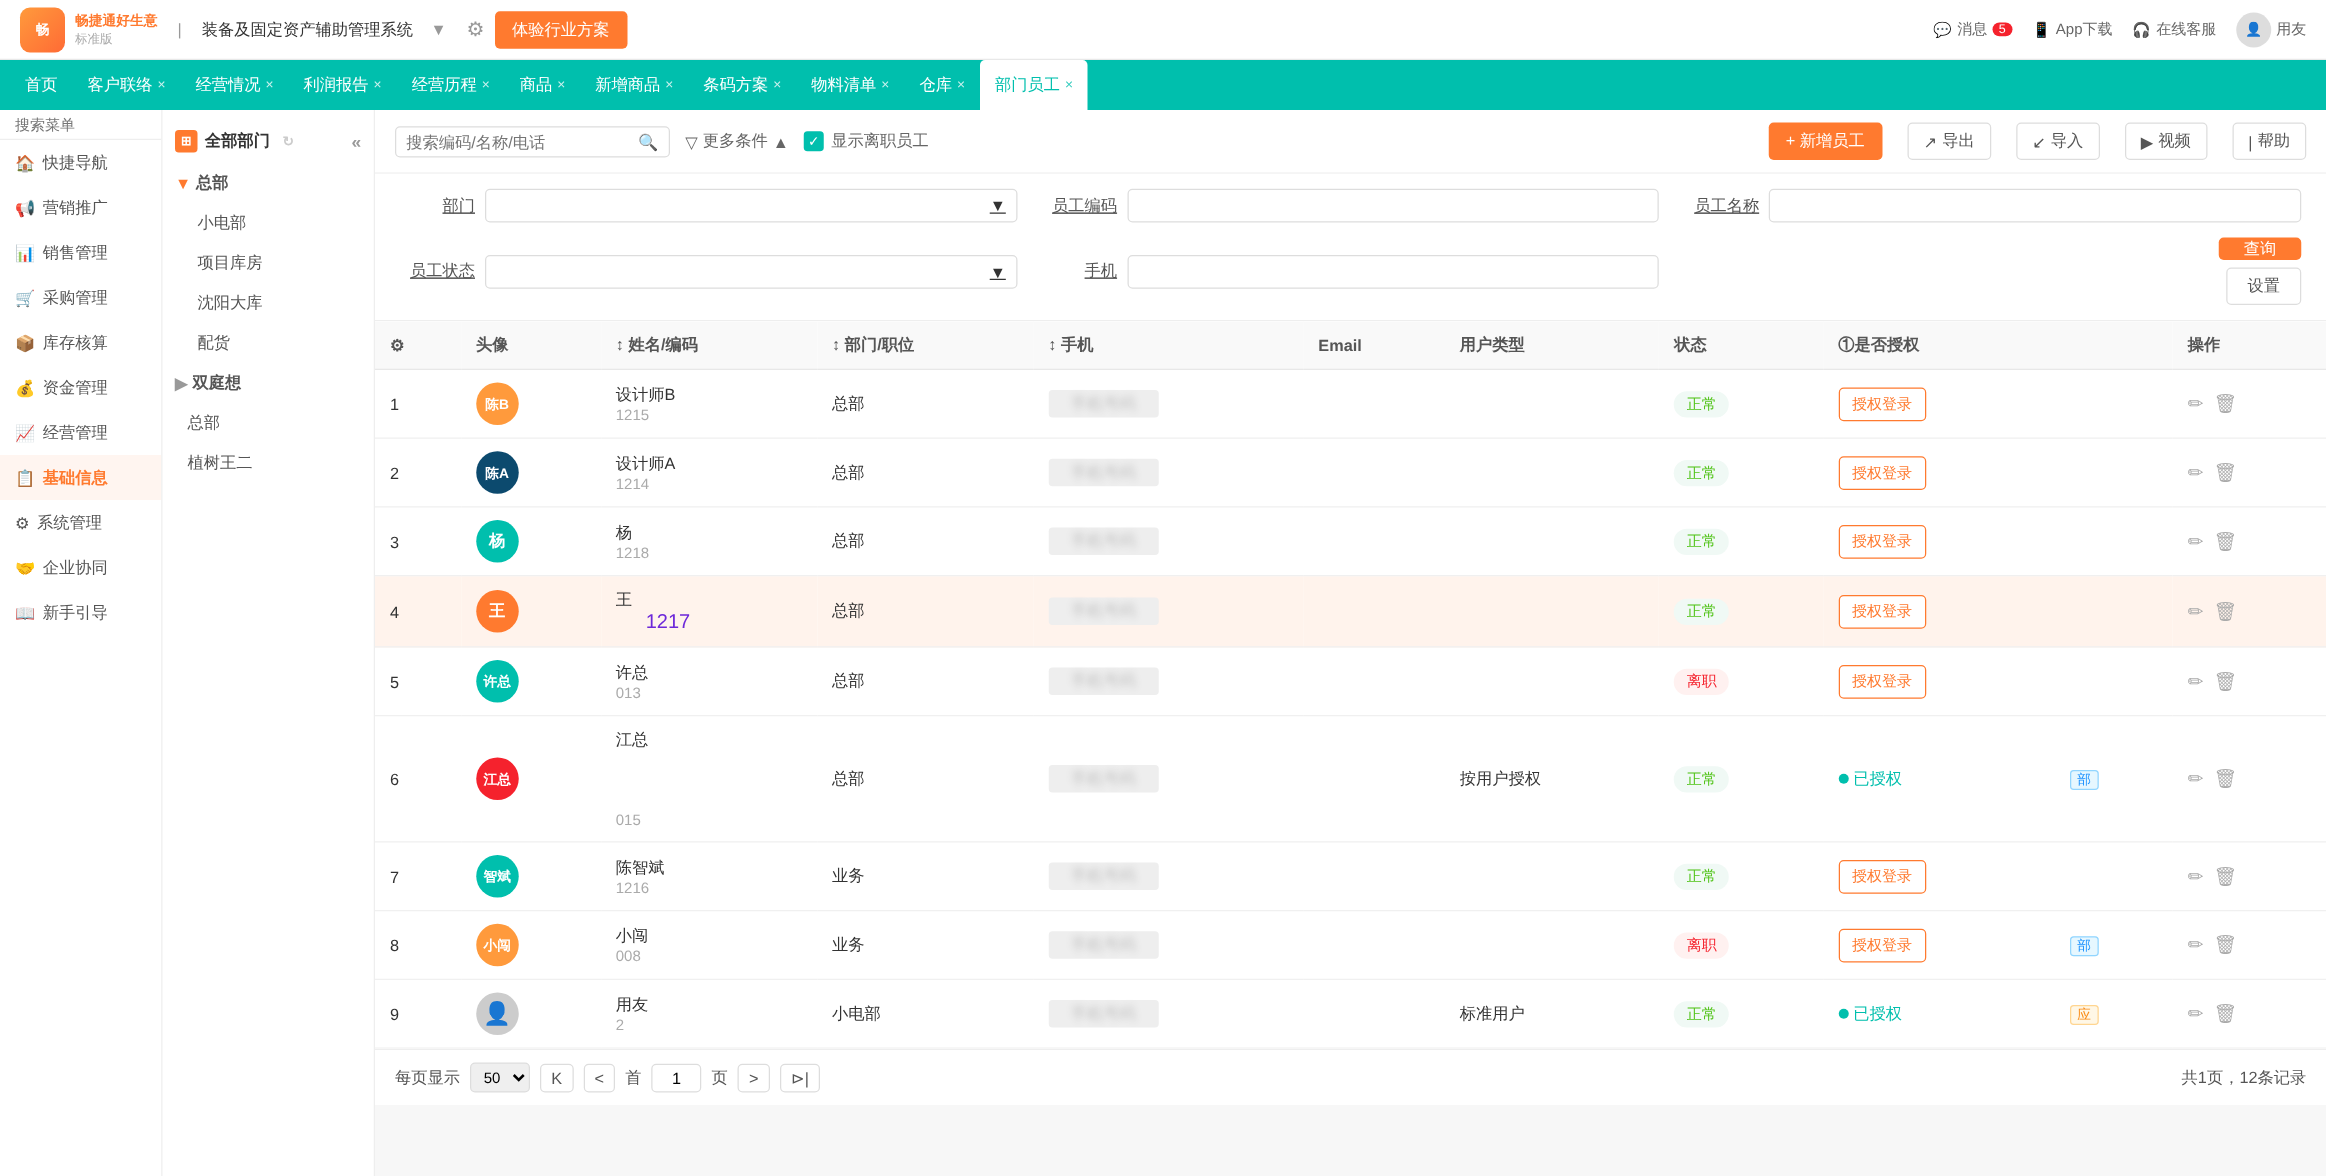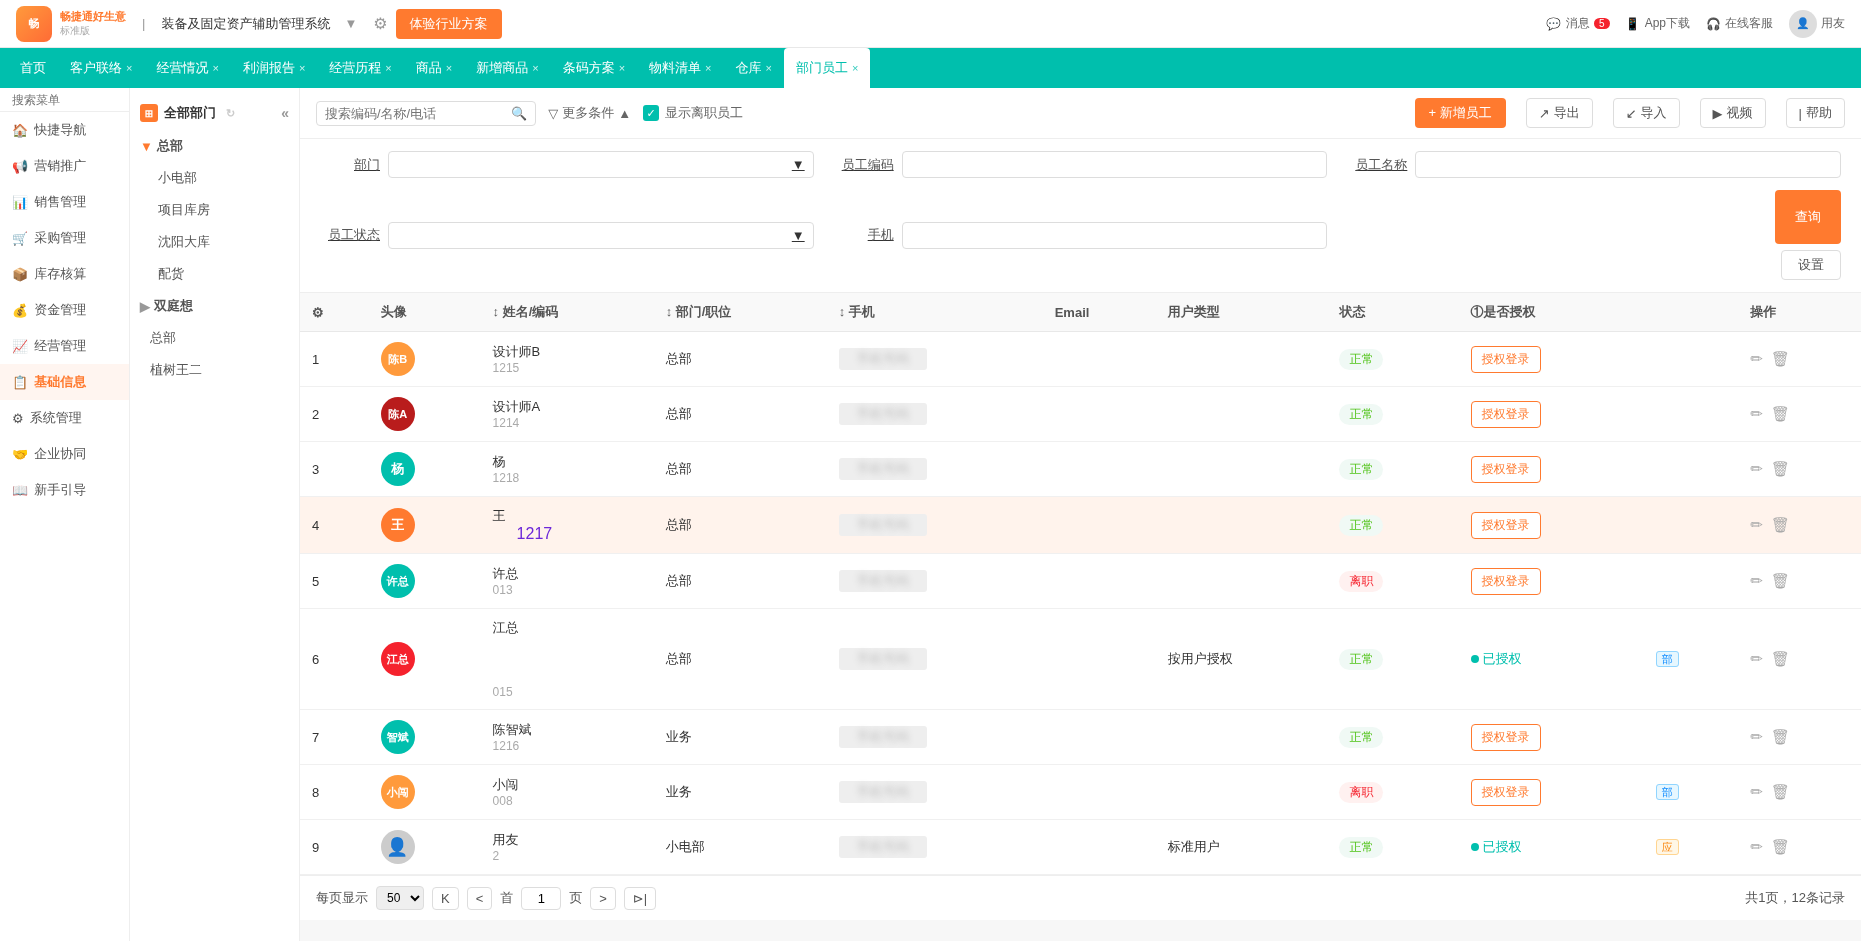--- a/index.html
+++ b/index.html
@@ -58,21 +58,21 @@
     .btn-add { background: #ff7a2f; color: #fff; border: none; border-radius: 4px; padding: 6px 14px; cursor: pointer; margin-left: auto; font-size: 13px; }
     .btn-secondary { background: #fff; border: 1px solid #ddd; border-radius: 4px; padding: 5px 12px; cursor: pointer; font-size: 13px; color: #555; display: flex; align-items: center; gap: 4px; }
 
     
     .filter-form { background: #fff; padding: 12px 20px; border-bottom: 1px solid #eee; display: grid; grid-template-columns: 1fr 1fr 1fr; gap: 12px 20px; }
     .filter-row { display: flex; align-items: center; gap: 8px; text-decoration: underline; }
     .filter-label { color: #555; font-size: 13px; white-space: nowrap; min-width: 60px; text-align: right; }
     .filter-input { flex: 1; border: 1px solid #ddd; border-radius: 4px; padding: 5px 8px; font-size: 13px; outline: none; }
     .filter-select { flex: 1; border: 1px solid #ddd; border-radius: 4px; padding: 5px 8px; font-size: 13px; outline: none; background: #fff; display: flex; align-items: center; justify-content: space-between; cursor: pointer; }
     .filter-actions { display: flex; flex-direction: column; gap: 6px; align-items: flex-end; justify-content: center; }
-    .btn-query { background: #ff7a2f; color: #fff; border: none; border-radius: 4px; padding: 18px 20px; cursor: pointer; font-size: 13px; }
+    .btn-query { background: #ff7a2f; color: #fff; border: none; border-radius: 4px; padding: 0 20px; cursor: pointer; font-size: 13px; }
     .btn-reset { background: #fff; border: 1px solid #ddd; border-radius: 4px; padding: 5px 16px; cursor: pointer; font-size: 13px; color: #555; }
 
     
     .data-table { width: 100%; border-collapse: collapse; background: #fff; }
     .data-table th { background: #f9f9f9; padding: 10px 12px; text-align: left; font-size: 13px; color: #555; border-bottom: 1px solid #e8e8e8; white-space: nowrap; }
     .data-table td { padding: 10px 12px; border-bottom: 1px solid #f0f0f0; font-size: 13px; color: #333; vertical-align: middle; }
     .data-table tr.highlighted td { background: #fff3ec; }
     .avatar-circle { width: 34px; height: 34px; border-radius: 50%; display: flex; align-items: center; justify-content: center; color: #fff; font-size: 13px; font-weight: bold; flex-shrink: 0; }
     .status-badge { display: inline-block; padding: 2px 10px; border-radius: 12px; font-size: 12px; background: #f5f5f5; color: #333; }
     .status-normal { background: #f0f9f5; color: #52c41a; }
@@ -338,21 +338,21 @@
                 <td>
     <div class="action-btns">
       <span class="action-edit">✏</span>
       <span class="action-delete">🗑</span>
     </div>
   </td>
               </tr>
               <tr>
                 <td>2</td>
                 <td>
-                  <div class="avatar-circle" style="background: #b91c1c; font-size: 11px;">陈A</div>
+                  <div class="avatar-circle" style="background: #0c4a6e; font-size: 11px;">陈A</div>
                 </td>
                 <td>
                   <div style="font-weight:500;">设计师A</div>
                   <div style="color:#aaa;font-size:12px;">1214</div>
                 </td>
                 <td>总部</td>
                 <td><span class="blurred" style="background:#eee;border-radius:3px;padding:2px 18px;display:inline-block;">手机号码</span></td>
                 <td></td>
                 <td></td>
                 <td><span class="status-badge status-normal">正常</span></td>

